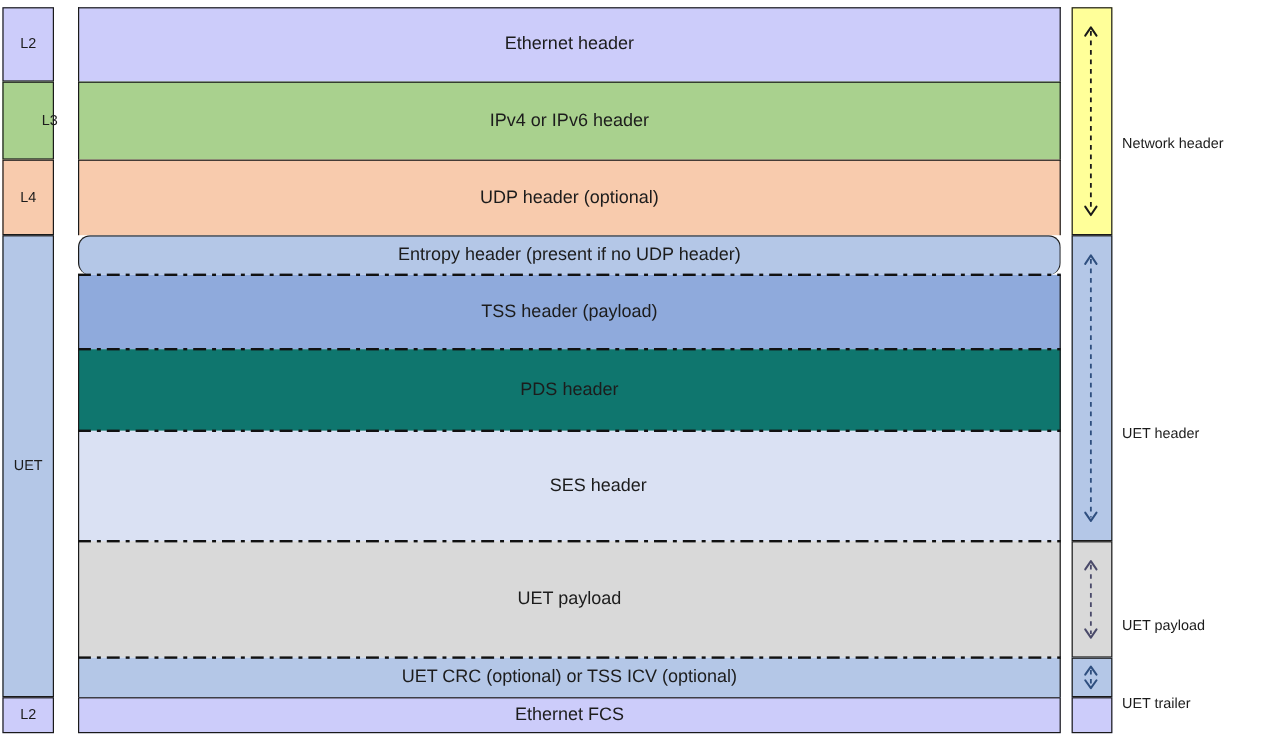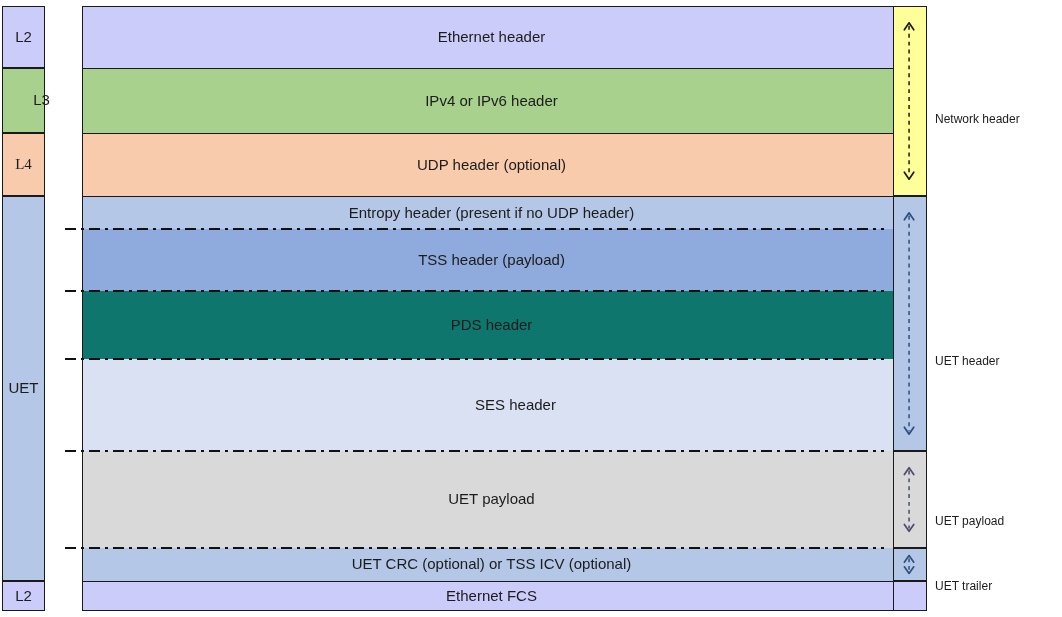--- a/index.html
+++ b/index.html
@@ -36,26 +36,26 @@
     white-space: nowrap;
   }
 
   
   .layer-col {
     left: 2px;
     width: 43px;
     border: 1.5px solid #1a1a1a;
   }
   .layer-col .lbl {
-    font-size: 15px;
+    font-size: 12px;
   }
 
   
   .stack-col {
-    left: 82px;
+    left: 65px;
     width: 819px;
   }
   .sep {
     position: absolute;
     left: 65px;
     width: 819px;
     height: 0;
     border-top: 2px dashed #111111;
     
     border-top: none;
@@ -103,42 +103,42 @@
 
 <div class="stage">
 
   <div id="layer-col-host">
       <div class="band layer-col" style="top: 6px; height: 62px; background: rgb(204, 204, 250);">
         <span class="lbl">L2</span>
       </div>
       <div class="band layer-col" style="top: 68px; height: 65px; background: rgb(169, 209, 142); padding-left: 36px;">
         <span class="lbl">L3</span>
       </div>
-      <div class="band layer-col" style="top: 133px; height: 63px; background: rgb(248, 203, 173); font-family: Liberation Serif, serif;">
+      <div class="band layer-col" style="top: 133px; height: 63px; background: rgb(248, 203, 173);">
         <span class="lbl">L4</span>
       </div>
       <div class="band layer-col" style="top: 196px; height: 385px; background: rgb(180, 199, 231);">
         <span class="lbl">UET</span>
       </div>
       <div class="band layer-col" style="top: 581px; height: 30px; background: rgb(204, 204, 250);">
         <span class="lbl">L2</span>
       </div>
     </div>
 
   <div id="stack-col-host">
       <div class="band stack-col" style="top: 6px; height: 62px; background: rgb(204, 204, 250); box-sizing: border-box; border-left: 1.5px solid rgb(26, 26, 26); border-right: 1.5px solid rgb(26, 26, 26); border-top: 1.5px solid rgb(26, 26, 26);">
         <span>Ethernet header</span>
       </div>
       <div class="band stack-col" style="top: 68px; height: 65px; background: rgb(169, 209, 142); box-sizing: border-box; border-left: 1.5px solid rgb(26, 26, 26); border-right: 1.5px solid rgb(26, 26, 26); border-top: 1.5px solid rgb(26, 26, 26);">
         <span>IPv4 or IPv6 header</span>
       </div>
       <div class="band stack-col" style="top: 133px; height: 63px; background: rgb(248, 203, 173); box-sizing: border-box; border-left: 1.5px solid rgb(26, 26, 26); border-right: 1.5px solid rgb(26, 26, 26); border-top: 1.5px solid rgb(26, 26, 26);">
         <span>UDP header (optional)</span>
       </div>
-      <div class="band stack-col" style="top: 196px; height: 33px; background: rgb(180, 199, 231); box-sizing: border-box; border-left: 1.5px solid rgb(26, 26, 26); border-right: 1.5px solid rgb(26, 26, 26); border-top: 1.5px solid rgb(26, 26, 26);">
+      <div class="band stack-col" style="top: 196px; height: 33px; background: rgb(180, 199, 231); box-sizing: border-box; border-left: 1.5px solid rgb(26, 26, 26); border-right: 1.5px solid rgb(26, 26, 26); border-top: 1.5px solid rgb(26, 26, 26); border-radius: 10px;">
         <span>Entropy header (present if no UDP header)</span>
       </div>
       <div class="band stack-col" style="top: 229px; height: 62px; background: rgb(143, 170, 220); box-sizing: border-box; border-left: 1.5px solid rgb(26, 26, 26); border-right: 1.5px solid rgb(26, 26, 26);">
         <span>TSS header (payload)</span>
       </div>
       <div class="band stack-col" style="top: 291px; height: 68px; background: #0f766e; box-sizing: border-box; border-left: 1.5px solid rgb(26, 26, 26); border-right: 1.5px solid rgb(26, 26, 26);">
         <span>PDS header</span>
       </div>
       <div class="band stack-col" style="top: 359px; height: 92px; background: rgb(218, 225, 243); box-sizing: border-box; border-left: 1.5px solid rgb(26, 26, 26); border-right: 1.5px solid rgb(26, 26, 26); padding-left: 48px;">
         <span>SES header</span>

